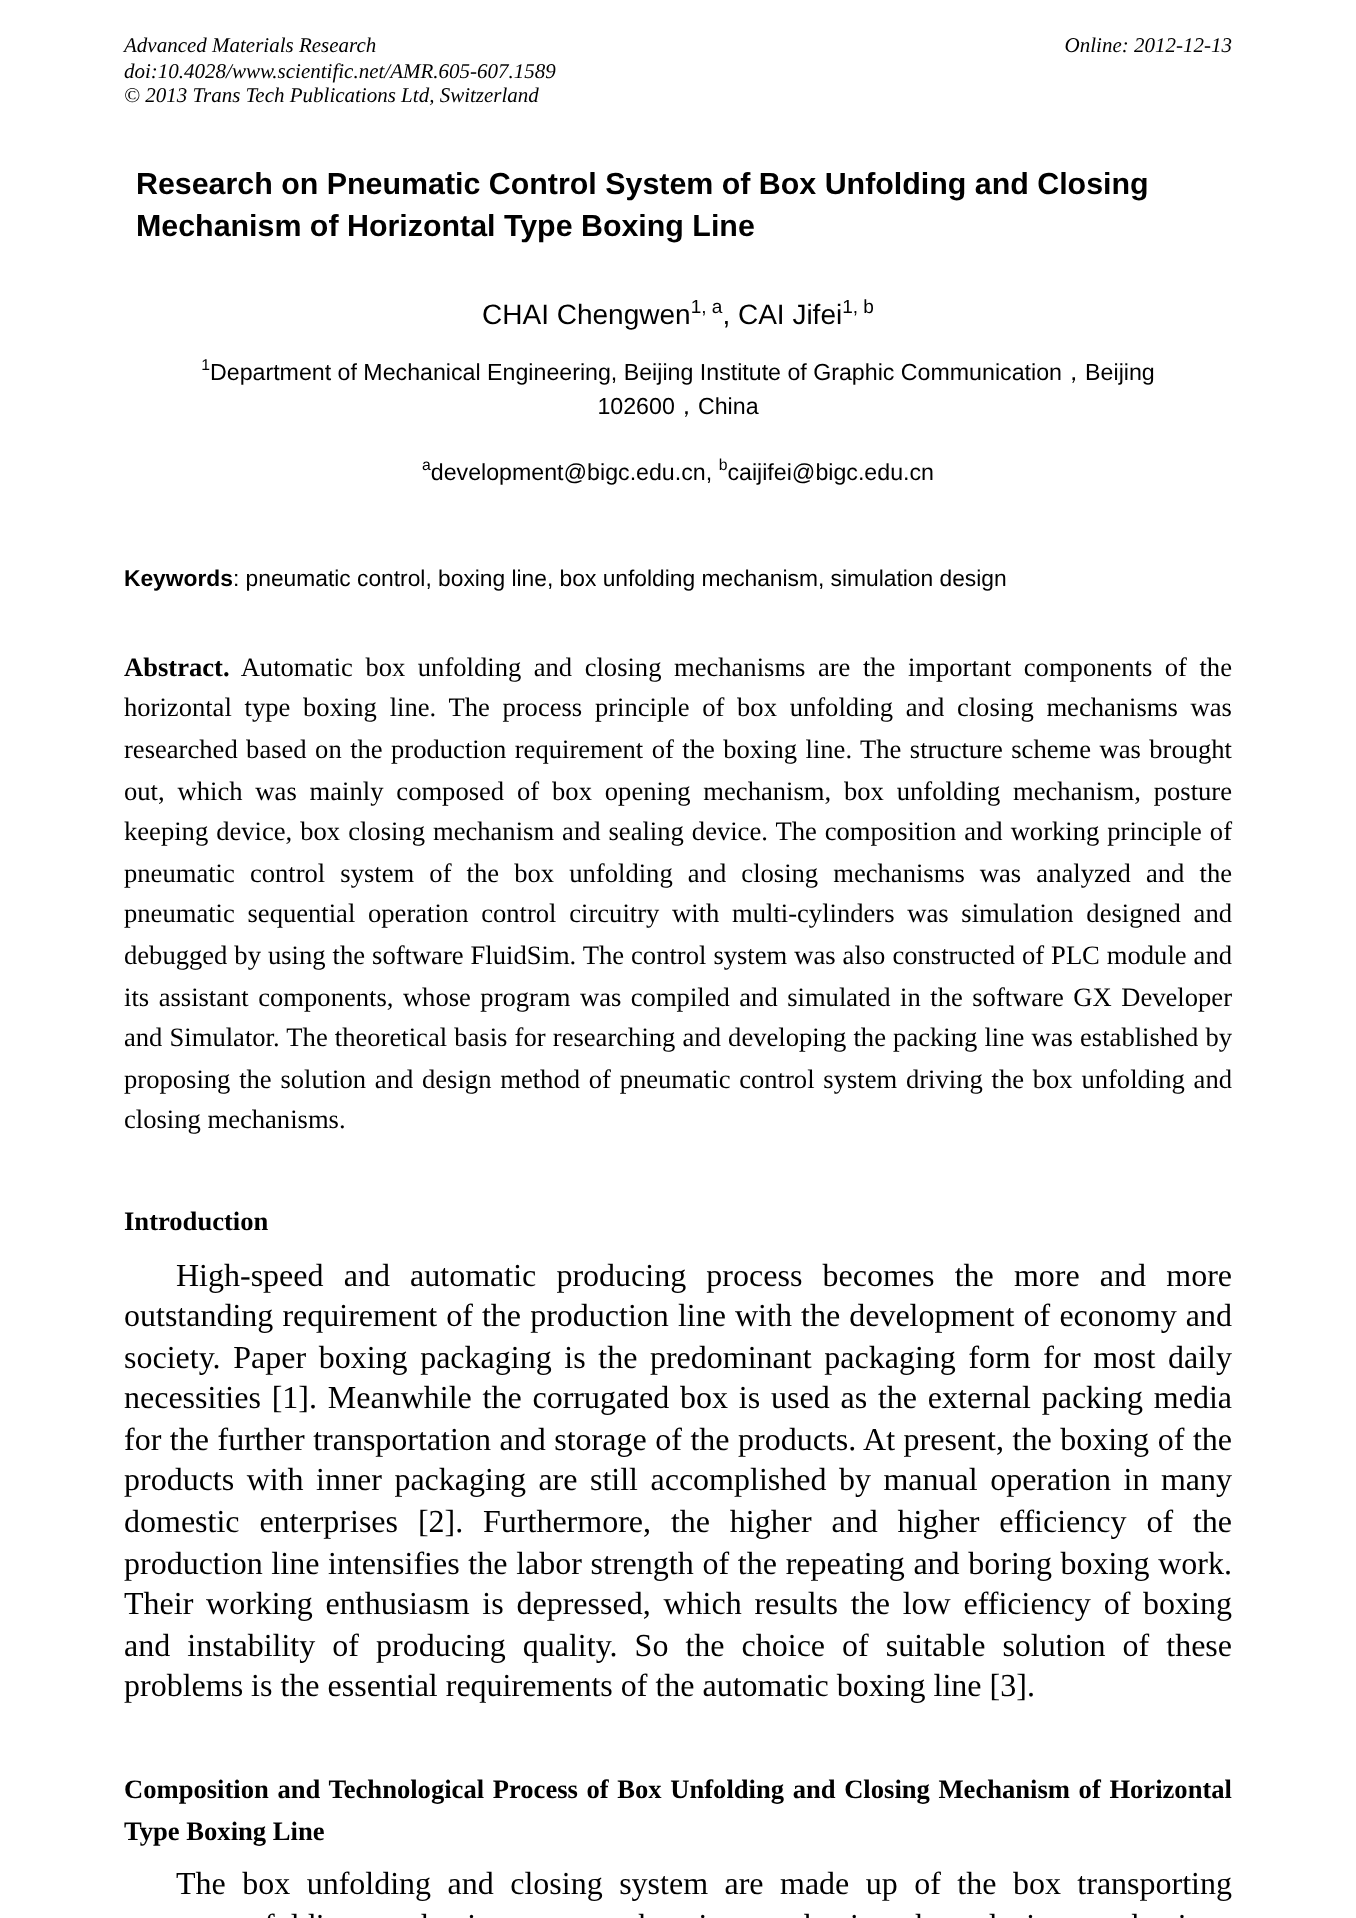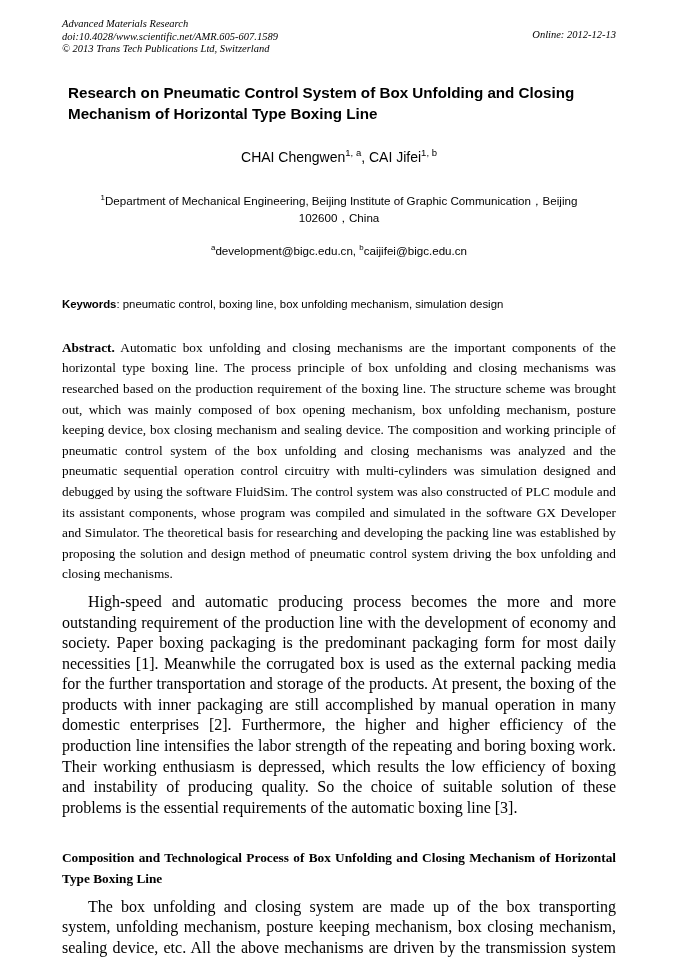--- a/index.html
+++ b/index.html
@@ -32,21 +32,21 @@
     font-family: "Liberation Serif", "DejaVu Serif", serif;
     font-style: italic;
     font-size: 10.5px;
     line-height: 12.6px;
     color: #000;
     margin-bottom: 26px;
   }
   .pub-header .hdr-line { white-space: nowrap; }
   .pub-header .online-date {
     position: absolute;
-    top: 11px;
+    top: 0;
     right: 0;
     font-style: italic;
     font-size: 10.5px;
     white-space: nowrap;
     text-align: center;
   }
 
   
   .paper-title {
     font-family: "Liberation Sans", "DejaVu Sans", sans-serif;
@@ -72,21 +72,21 @@
     vertical-align: super;
     line-height: 0;
   }
 
   
   .affil {
     font-family: "Liberation Sans", "DejaVu Sans", sans-serif;
     font-size: 11.6px;
     line-height: 17px;
     text-align: center;
-    margin-top: 26px;
+    margin-top: 12px;
     padding: 0 14px;
   }
   .emails {
     font-family: "Liberation Sans", "DejaVu Sans", sans-serif;
     font-size: 11.6px;
     line-height: 17px;
     text-align: center;
     margin-top: 16px;
   }
 
@@ -164,19 +164,20 @@
     </div>
 
     <div class="keywords">
       <span class="kw-label">Keywords</span><span>: pneumatic control, boxing line, box unfolding mechanism, simulation design</span>
     </div>
 
     <div class="abstract">
       <span class="abs-label">Abstract.</span><span> Automatic box unfolding and closing mechanisms are the important components of the horizontal type boxing line. The process principle of box unfolding and closing mechanisms was researched based on the production requirement of the boxing line. The structure scheme was brought out, which was mainly composed of box opening mechanism, box unfolding mechanism, posture keeping device, box closing mechanism and sealing device. The composition and working principle of pneumatic control system of the box unfolding and closing mechanisms was analyzed and the pneumatic sequential operation control circuitry with multi-cylinders was simulation designed and debugged by using the software FluidSim. The control system was also constructed of PLC module and its assistant components, whose program was compiled and simulated in the software GX Developer and Simulator. The theoretical basis for researching and developing the packing line was established by proposing the solution and design method of pneumatic control system driving the box unfolding and closing mechanisms.</span>
     </div>
 
+    <div class="section-heading no-justify">Introduction</div>
     <div class="body-par">High-speed and automatic producing process becomes the more and more outstanding requirement of the production line with the development of economy and society. Paper boxing packaging is the predominant packaging form for most daily necessities [1]. Meanwhile the corrugated box is used as the external packing media for the further transportation and storage of the products. At present, the boxing of the products with inner packaging are still accomplished by manual operation in many domestic enterprises [2]. Furthermore, the higher and higher efficiency of the production line intensifies the labor strength of the repeating and boring boxing work. Their working enthusiasm is depressed, which results the low efficiency of boxing and instability of producing quality. So the choice of suitable solution of these problems is the essential requirements of the automatic boxing line [3].</div>
 
     <div class="section-heading">Composition and Technological Process of Box Unfolding and Closing Mechanism of Horizontal Type Boxing Line</div>
     <div class="body-par">The box unfolding and closing system are made up of the box transporting system, unfolding mechanism, posture keeping mechanism, box closing mechanism, sealing device, etc. All the above mechanisms are driven by the transmission system and controlled by the electrical control system, by which the box unfolding and closing motion was performed. Cooperating with the products transmitting subsystem, the box unfolding and closing mechanism carries out the boxing processing motion [4,5]. Figure 1 shows the general layout of horizontal boxing line.</div>
 
   </div>
 </div>
 
 </body></html>

